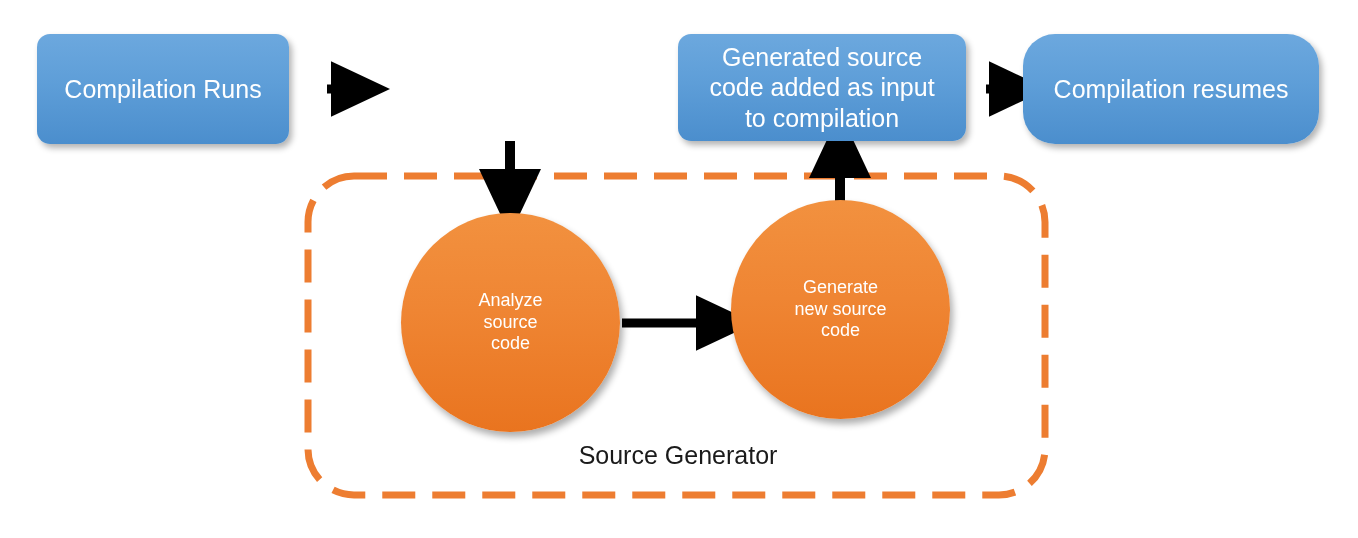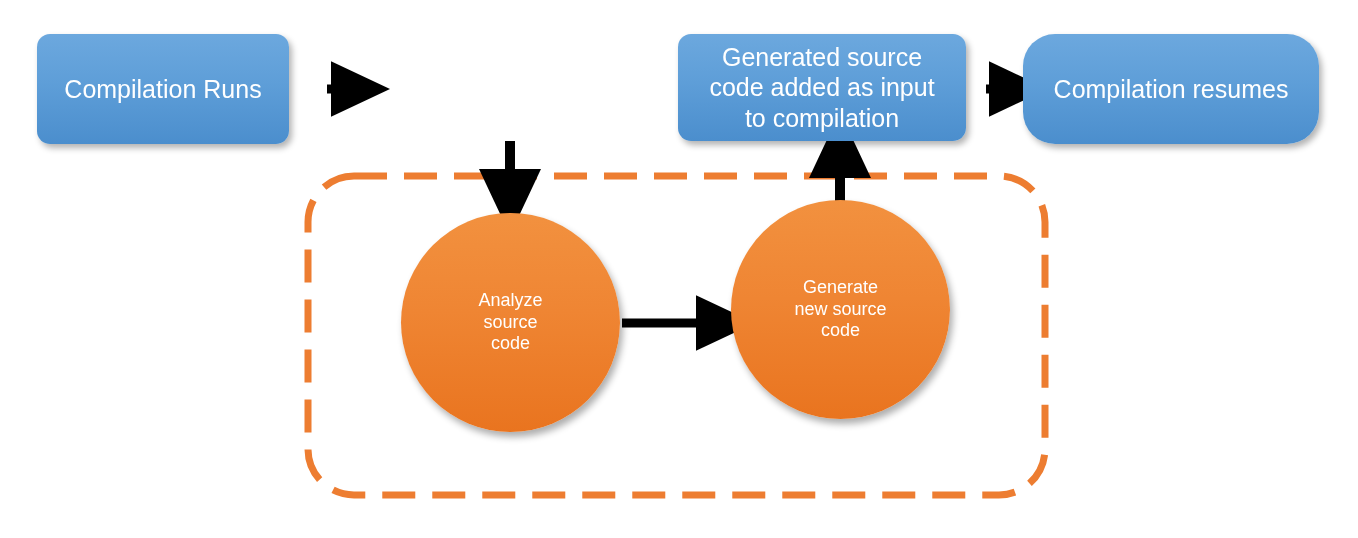--- a/index.html
+++ b/index.html
@@ -105,14 +105,15 @@
 source
 code</span>
   </div>
 
   <div class="node circle" style="left:731px; top:200px; width:219px; height:219px;">
     <span class="node-text">Generate
 new source
 code</span>
   </div>
 
+  <div class="group-label" style="left:508px; top:441px; width:340px;">Source Generator</div>
 
 </div>
 
 </body></html>

